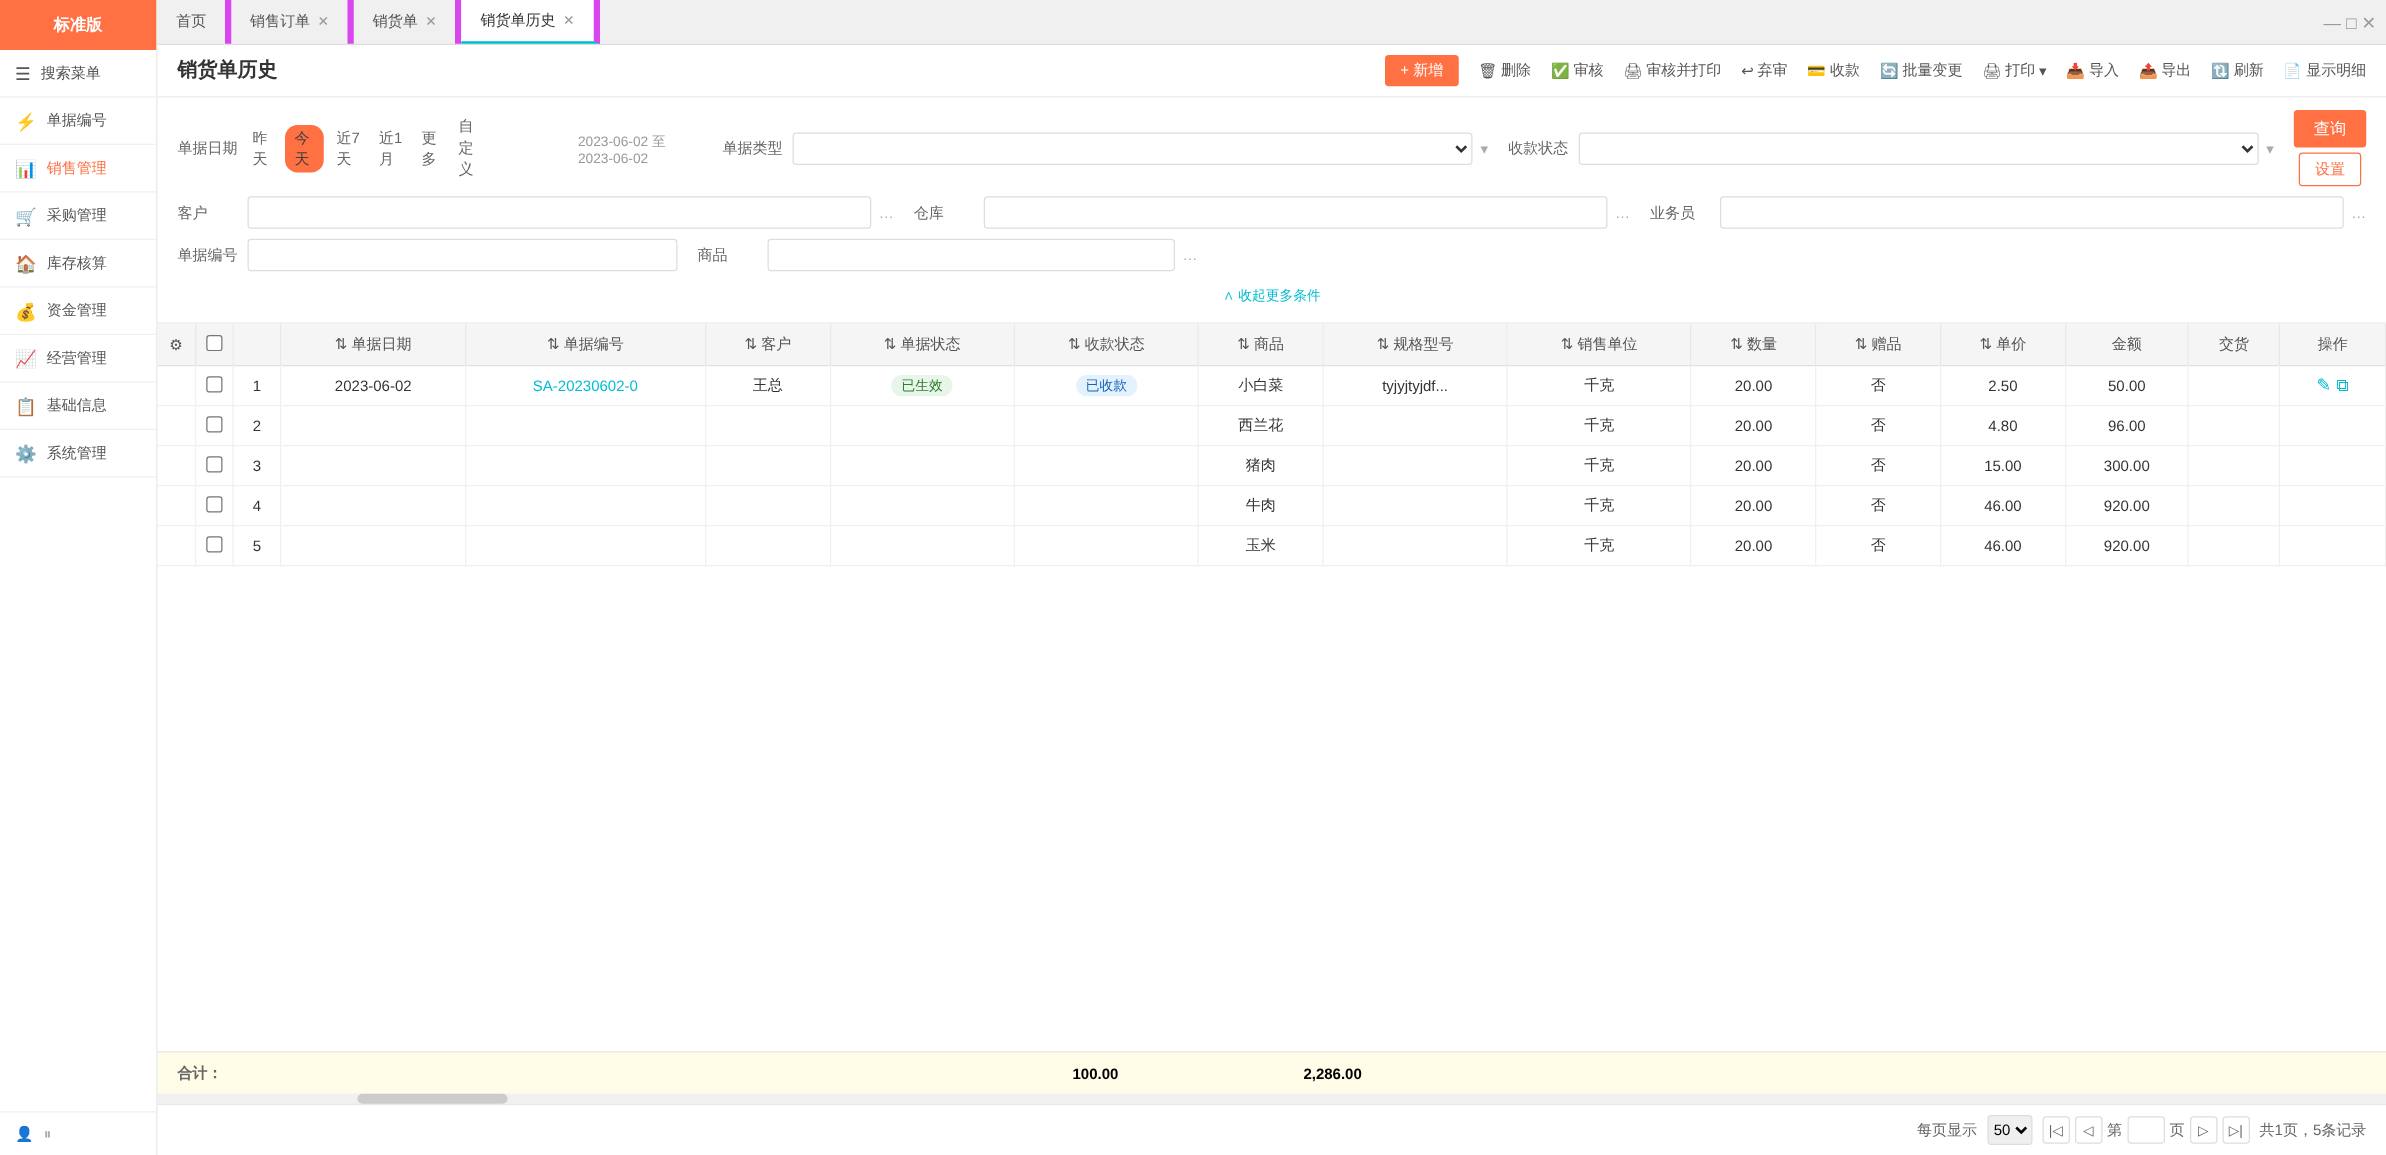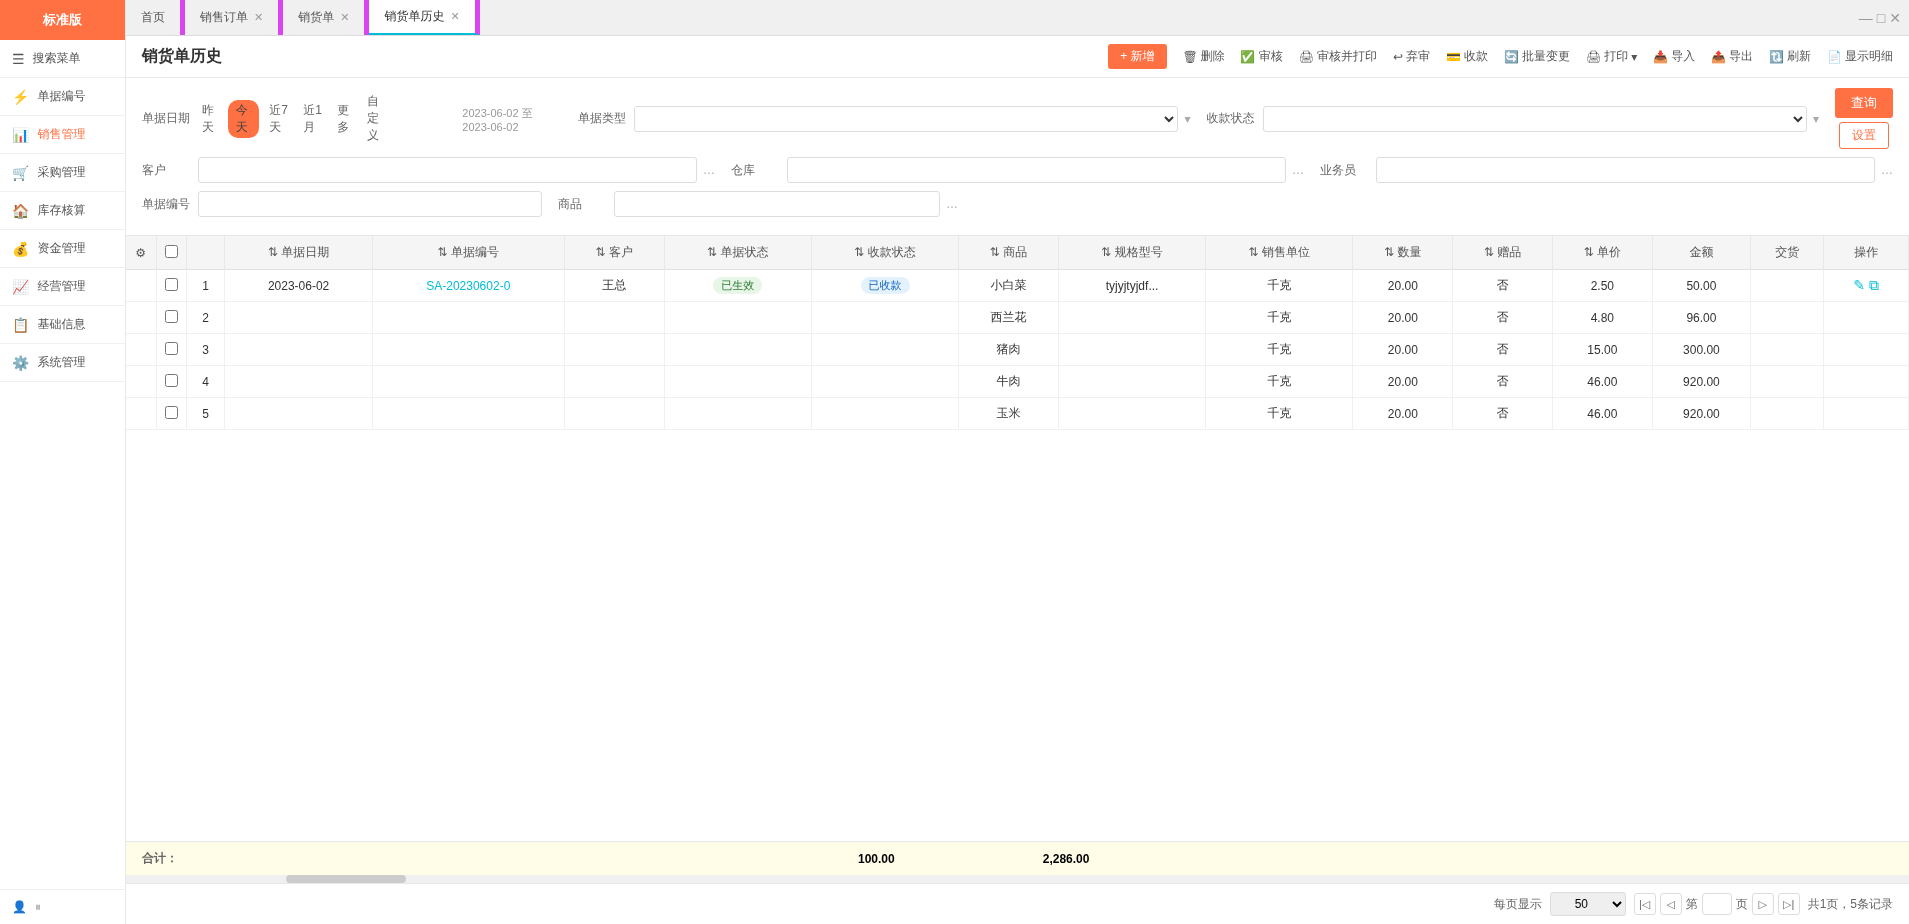--- a/index.html
+++ b/index.html
@@ -236,22 +236,23 @@
       padding: 8px 16px;
       background: #fff;
       border-top: 1px solid #e8e8e8;
       gap: 8px;
       flex-shrink: 0;
     }
     .pagination-label { color: #666; }
     .pagination-select {
       border: 1px solid #ddd;
       border-radius: 3px;
-      padding: 2px 20px;
+      padding: 2px 0;
       height: 24px;
+      text-align: center;
     }
     .page-nav {
       display: flex;
       align-items: center;
       gap: 4px;
     }
     .page-nav-btn {
       width: 22px;
       height: 22px;
       display: flex;
@@ -472,20 +473,21 @@
       <div class="filter-group" style="max-width:400px;">
         <span class="filter-label">单据编号</span>
         <input class="filter-input" type="text" style="">
       </div>
       <div class="filter-group" style="max-width:400px;">
         <span class="filter-label">商品</span>
         <input class="filter-input" type="text" style="">
         <span class="filter-dots">…</span>
       </div>
     </div>
+    <div class="filter-collapse">∧ 收起更多条件</div>
   </div>
 
   <div class="table-container">
     <table>
       <thead>
         <tr>
           <th class="gear-col">⚙</th>
           <th class="checkbox-col"><input type="checkbox" style=""></th>
           <th></th>
           <th><span>⇅</span> 单据日期</th>

